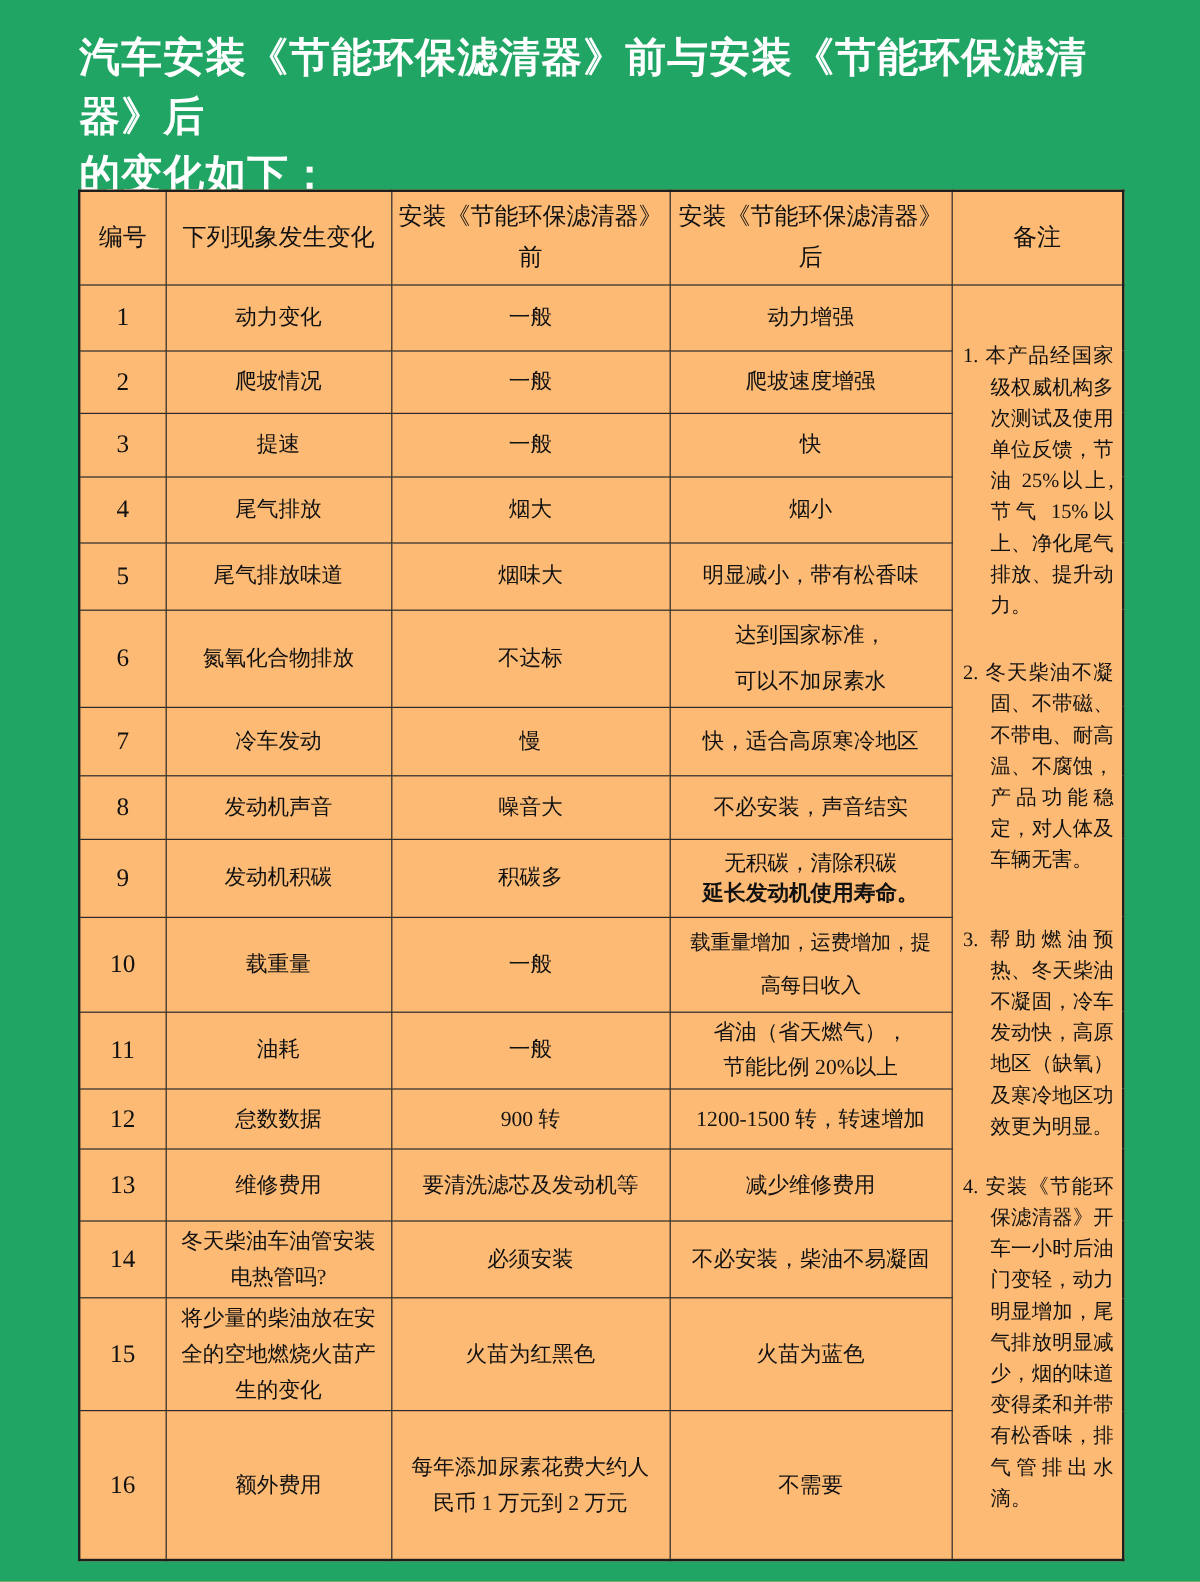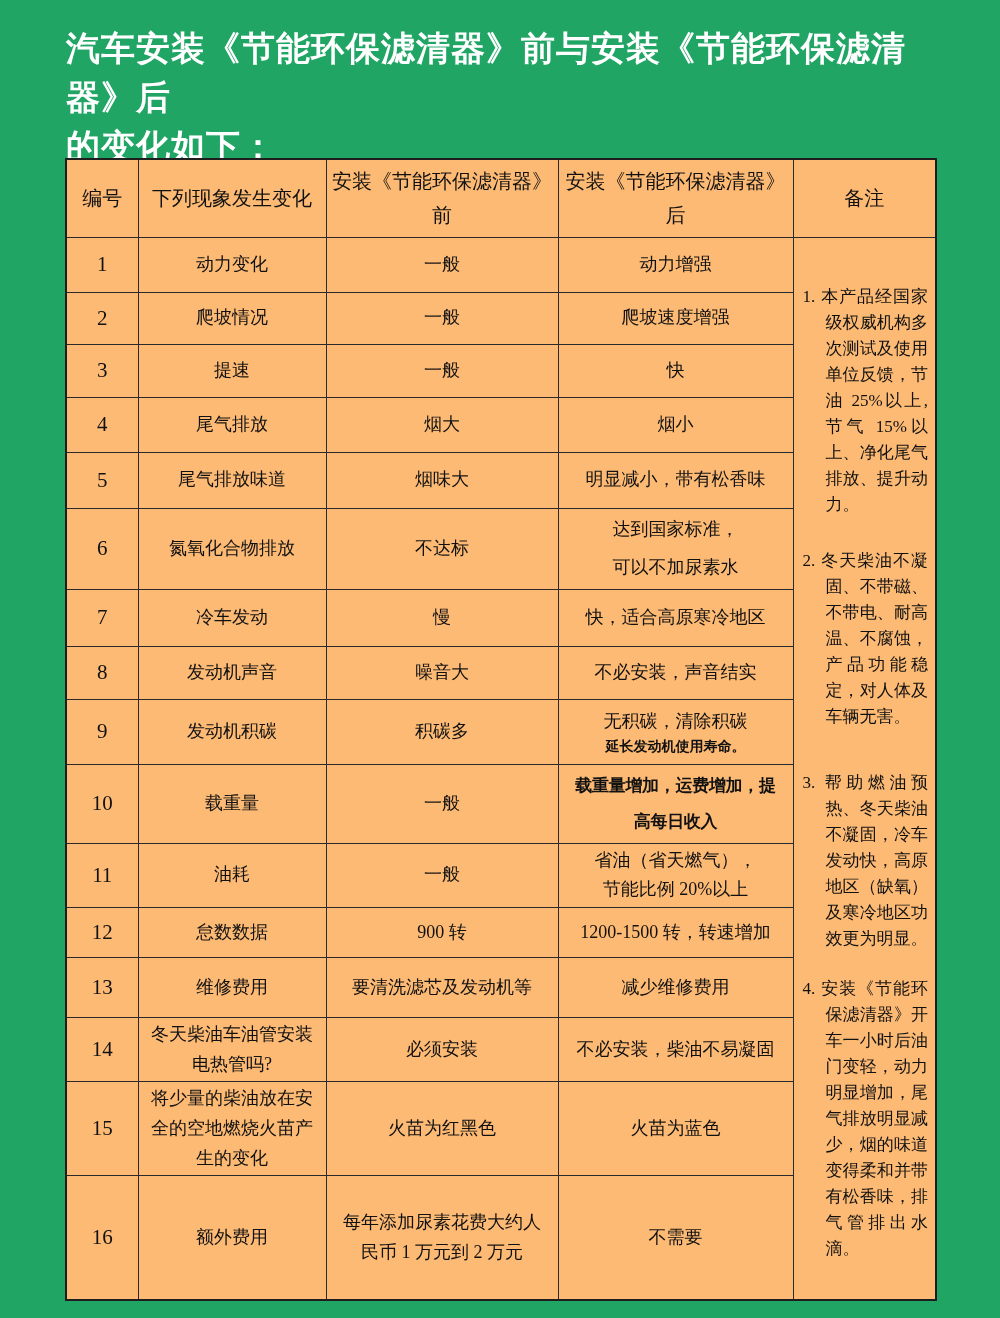--- a/index.html
+++ b/index.html
@@ -29,25 +29,25 @@
     text-align:center;vertical-align:middle;
     font-weight:normal;
     font-size:18px;line-height:1.65;
     white-space:pre-line;
     padding:2px 3px;
     overflow:hidden;
   }
   .cmp th{font-size:20px;line-height:34px;}
   .cmp td.idcell{font-size:21px;}
   .cmp td.spread{line-height:2.1;}
-  .cmp td.tight{font-size:17px;letter-spacing:-0.3px;font-weight:bold;}
+  .cmp td.tight{font-size:17px;letter-spacing:-0.3px;}
   .after-bold{
     display:block;
-    font-family:Liberation Sans, sans-serif;
-    font-weight:700;font-size:14px;line-height:1.35;
+    font-family:Liberation Mono, monospace;
+    font-weight:700;font-size:18px;line-height:1.35;
   }
   td.remarks{
     vertical-align:top;text-align:left;
     padding:46px 7px 6px 9px;
     white-space:normal;
   }
   .remark{
     margin:0 0 30px 0;
     font-size:17px;line-height:26px;
     text-align:justify;

